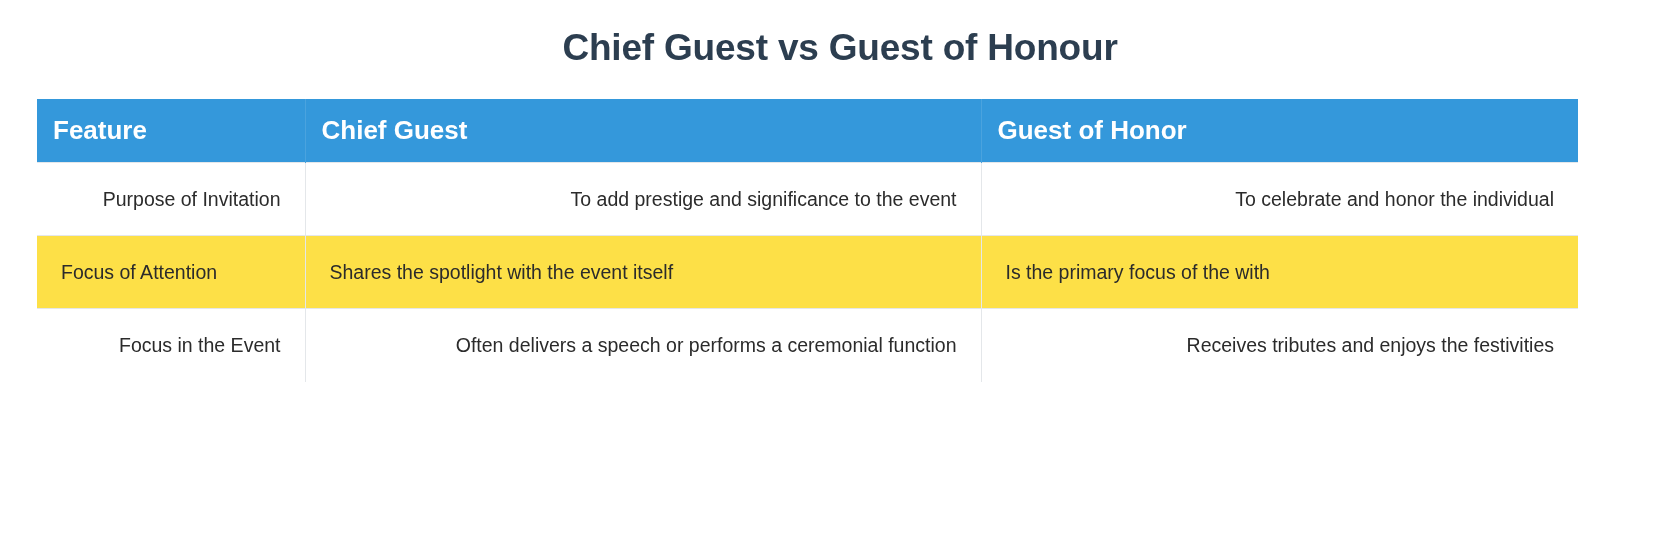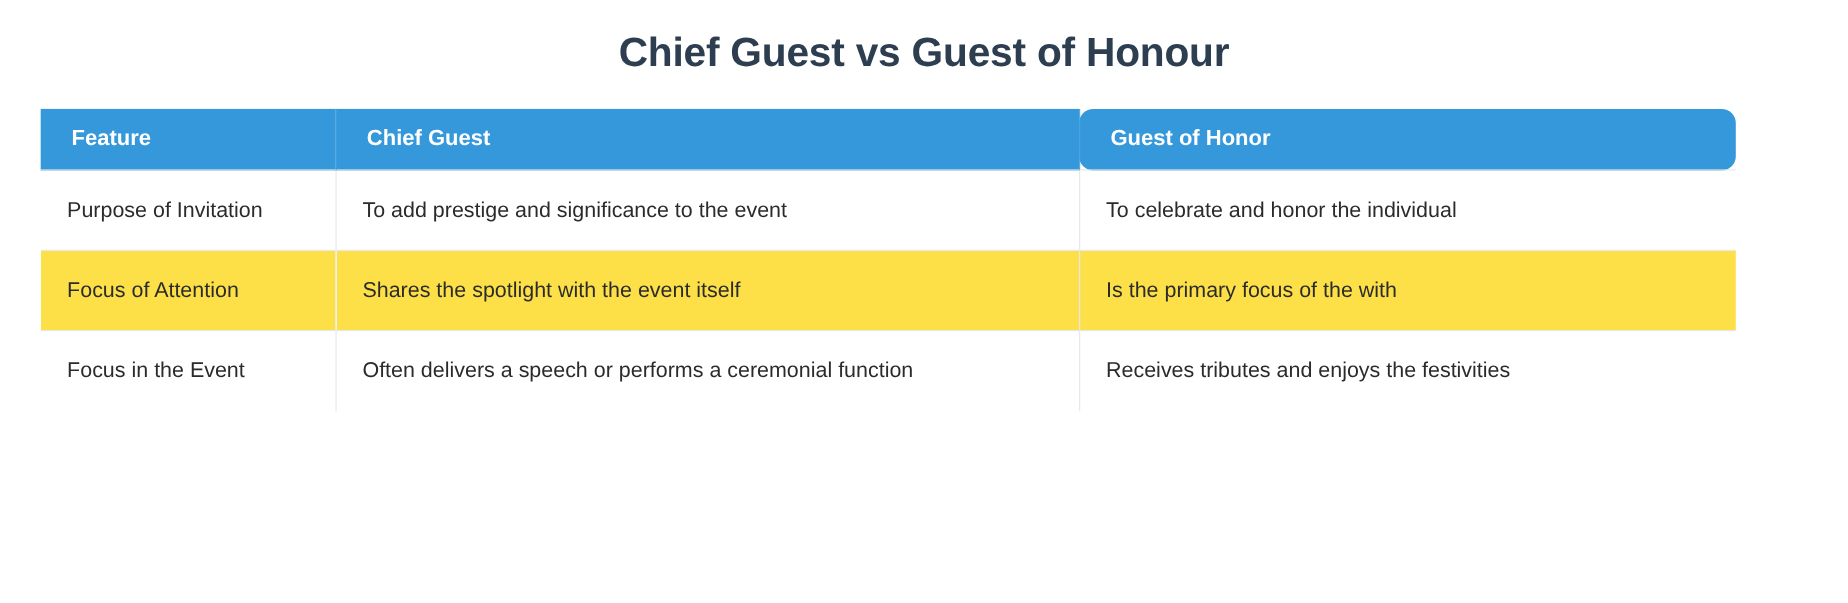--- a/index.html
+++ b/index.html
@@ -43,49 +43,49 @@
     width: 1541px;
     background: #ffffff;
   }
   table.cmp col.c1 { width: 268px; }
   table.cmp col.c2 { width: 676px; }
   table.cmp col.c3 { width: 597px; }
 
   table.cmp thead th {
     background: #3498db;
     color: #ffffff;
-    font-size: 20px;
+    font-size: 26px;
     font-weight: bold;
     text-align: left;
-    padding: 16px 28px;
+    padding: 16px 16px;
     height: 47px;
     box-sizing: border-box;
     border-right: 1px solid #4aa3de;
     vertical-align: middle;
     white-space: nowrap;
   }
   table.cmp thead th:last-child {
     border-right: none;
-    border-radius: 13px;
   }
 
   table.cmp tbody td {
     font-size: 19.5px;
     color: #2b2b2b;
     text-align: left;
     padding: 16px 24px;
     height: 73px;
     box-sizing: border-box;
     border: 1px solid #e4e7ea;
     vertical-align: middle;
     white-space: nowrap;
     overflow: hidden;
   }
   table.cmp tbody tr.odd td {
     background: #ffffff;
+    text-align: right;
   }
   table.cmp tbody tr.even td {
     background: #fde047;
   }
   table.cmp tbody td:first-child {
     border-left: none;
   }
   table.cmp tbody td:last-child {
     border-right: none;
   }

